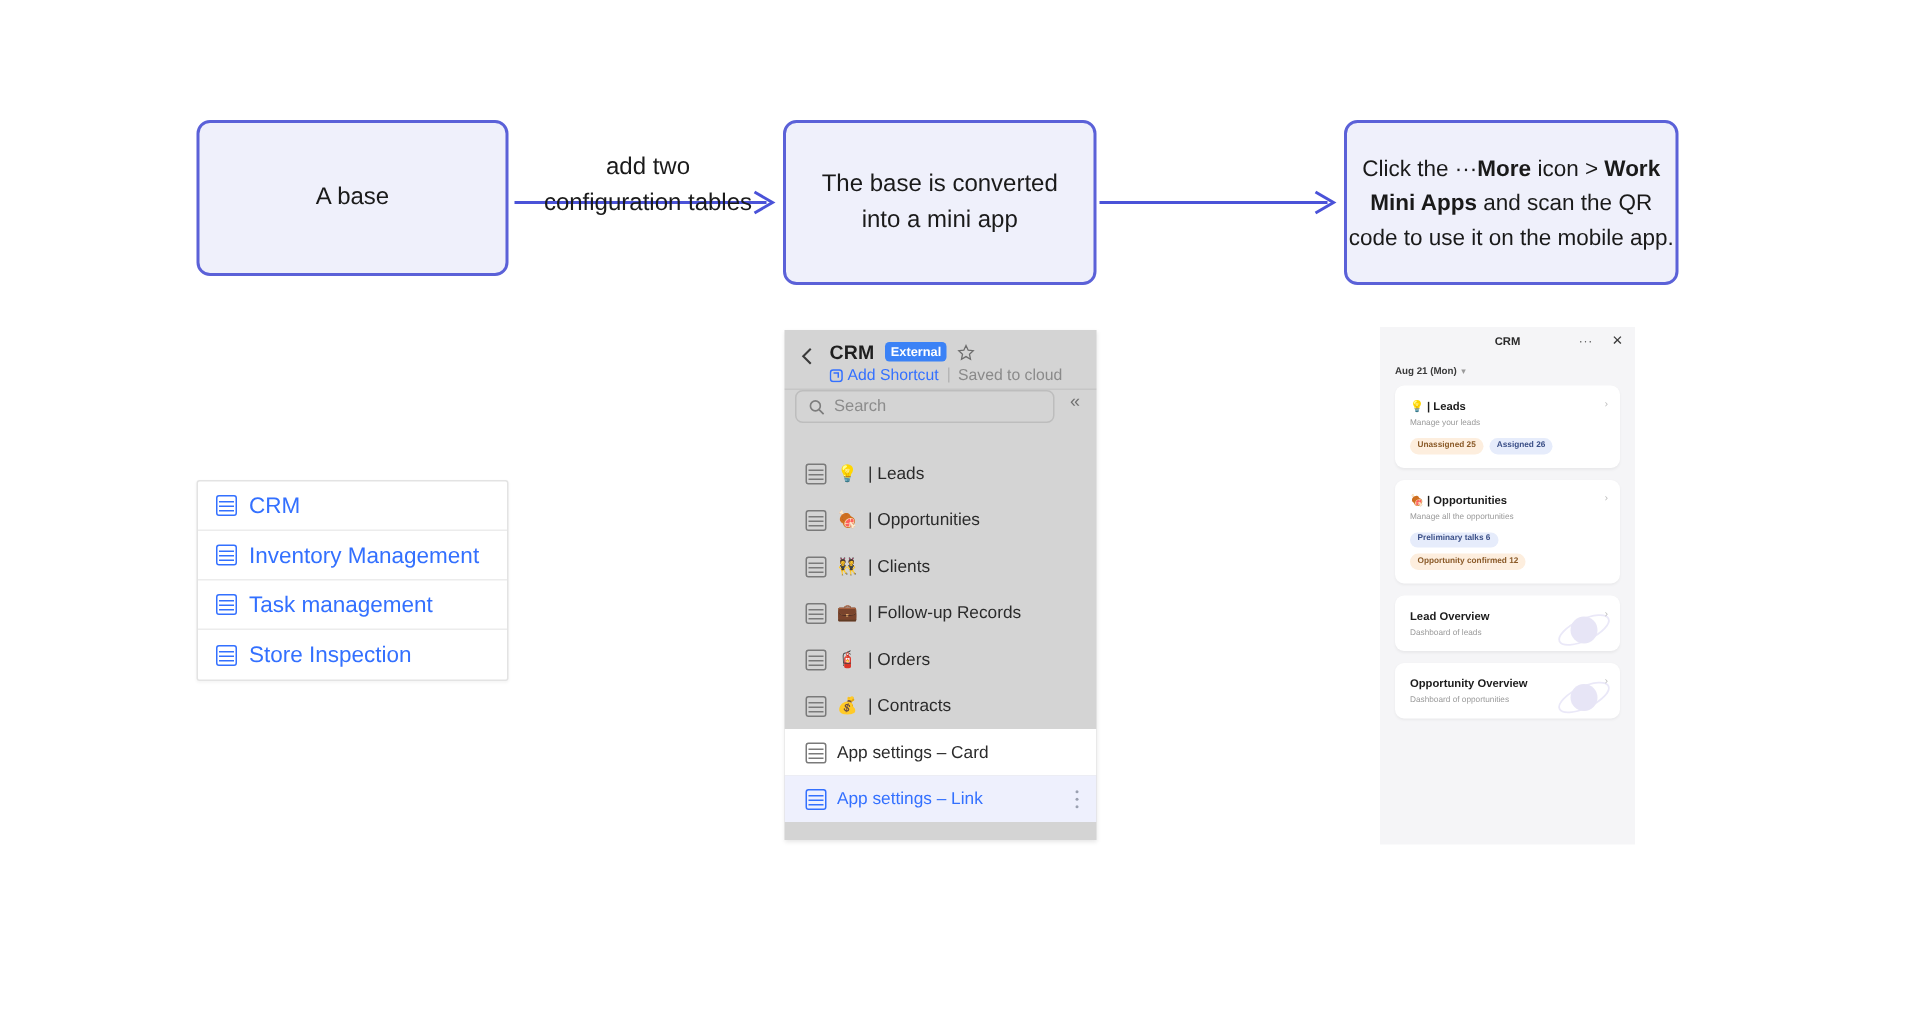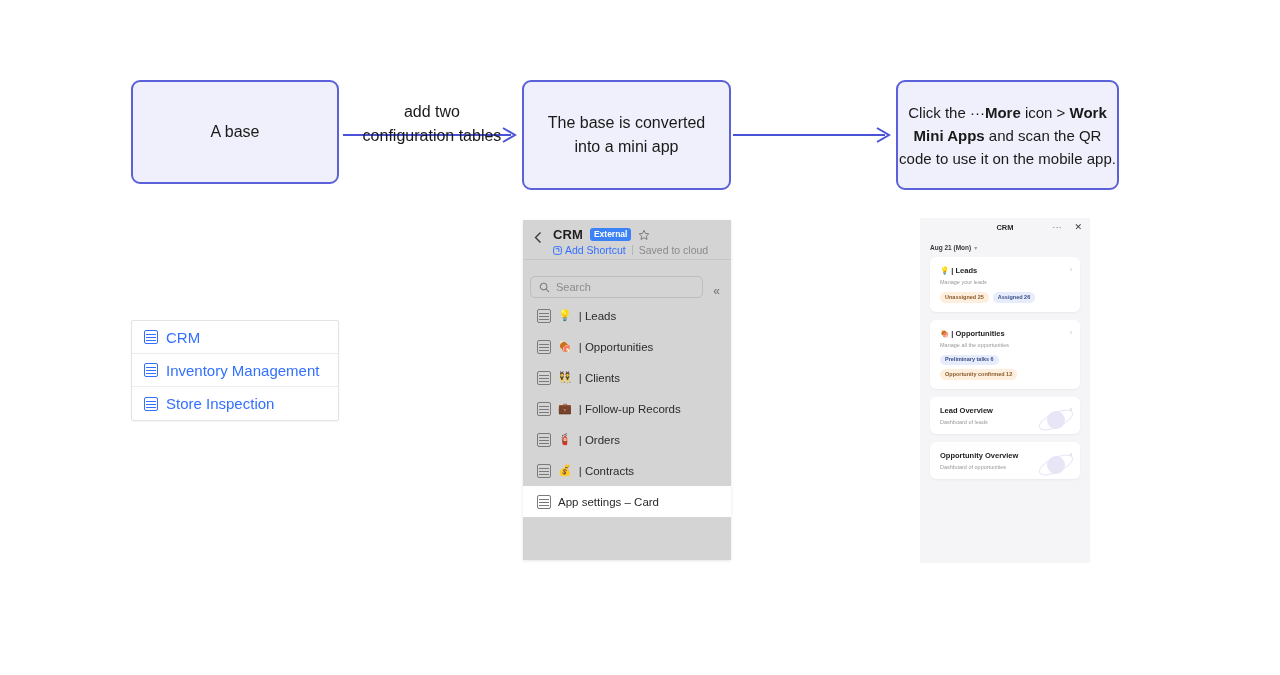--- a/index.html
+++ b/index.html
@@ -83,21 +83,21 @@
   #badge-external{
     background:#3b82f6;color:#fff;font-size:8.5px;font-weight:bold;
     padding:1.5px 4px;border-radius:3px;line-height:1.1;
   }
   #star-icon{width:12px;height:12px;}
   #app-sub-row{position:absolute;left:30px;top:24px;display:flex;align-items:center;gap:6px;}
   #add-shortcut{font-size:10.5px;color:#3370ff;display:flex;align-items:center;gap:3px;}
   .divider-v{width:1px;height:10px;background:#b5b5b5;}
   #saved-cloud{font-size:10.5px;color:#8a8a8a;white-space:nowrap;}
 
-  #search-row{height:38px;display:flex;align-items:flex-end;padding:0 7px;gap:6px;}
+  #search-row{height:38px;display:flex;align-items:flex-start;padding:0 7px;gap:6px;}
   #search-box{
     flex:1;height:22px;border:1px solid #bdbdbd;border-radius:5px;
     display:flex;align-items:center;gap:6px;padding:0 8px;
     box-sizing:border-box;background:transparent;
   }
   #search-placeholder{font-size:11px;color:#8c8c8c;}
   #collapse-icon{font-size:12px;color:#6f6f6f;padding:0 4px;}
 
   #table-list{padding-top:2px;}
   .tbl-row{
@@ -179,20 +179,24 @@
   <div class="row">
     <span class="tbl-icon"></span>
     <span>CRM</span>
   </div>
   <div class="row">
     <span class="tbl-icon"></span>
     <span>Inventory Management</span>
   </div>
   <div class="row">
     <span class="tbl-icon"></span>
+    <span>Task management</span>
+  </div>
+  <div class="row">
+    <span class="tbl-icon"></span>
     <span>Store Inspection</span>
   </div>
 </div>
 
 <div id="app-panel">
 
   <div id="app-header">
     <svg id="back-chevron" viewBox="0 0 13 13">
       <polyline points="8.5,1.5 3.5,6.5 8.5,11.5" fill="none" stroke="#3a3a3a" stroke-width="1.4"></polyline>
     </svg>
@@ -255,20 +259,25 @@
     </div>
     <div class="tbl-row">
       <span class="tbl-icon grey"></span>
       <span class="emoji">💰</span>
       <span>| Contracts</span>
     </div>
     <div class="tbl-row white">
       <span class="tbl-icon grey"></span>
       <span>App settings – Card</span>
     </div>
+    <div class="tbl-row selected">
+      <span class="tbl-icon"></span>
+      <span>App settings – Link</span>
+      <span class="kebab"></span>
+    </div>
   </div>
 </div>
 
 <div id="mobile">
   <div id="m-header">
     <div id="m-title">CRM</div>
     <div id="m-more">···</div>
     <div id="m-close">✕</div>
   </div>
 

